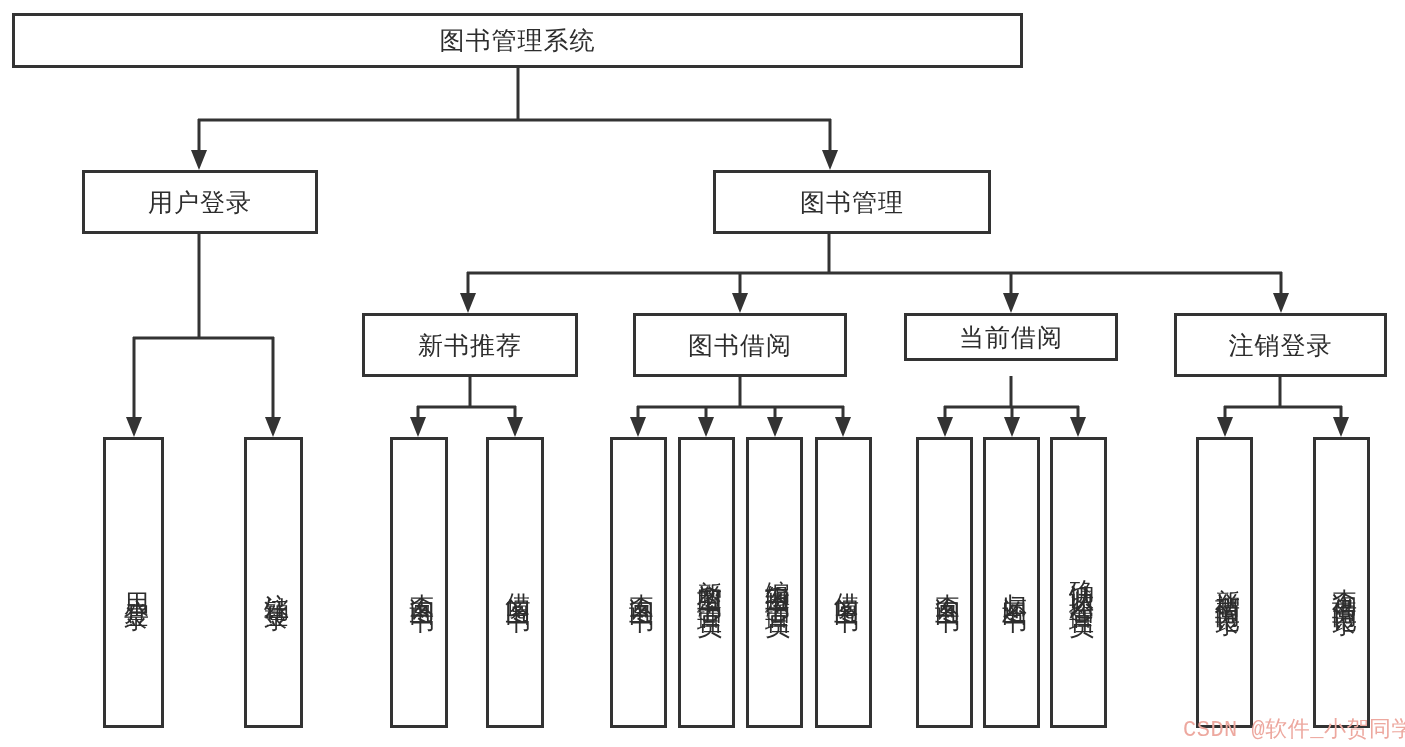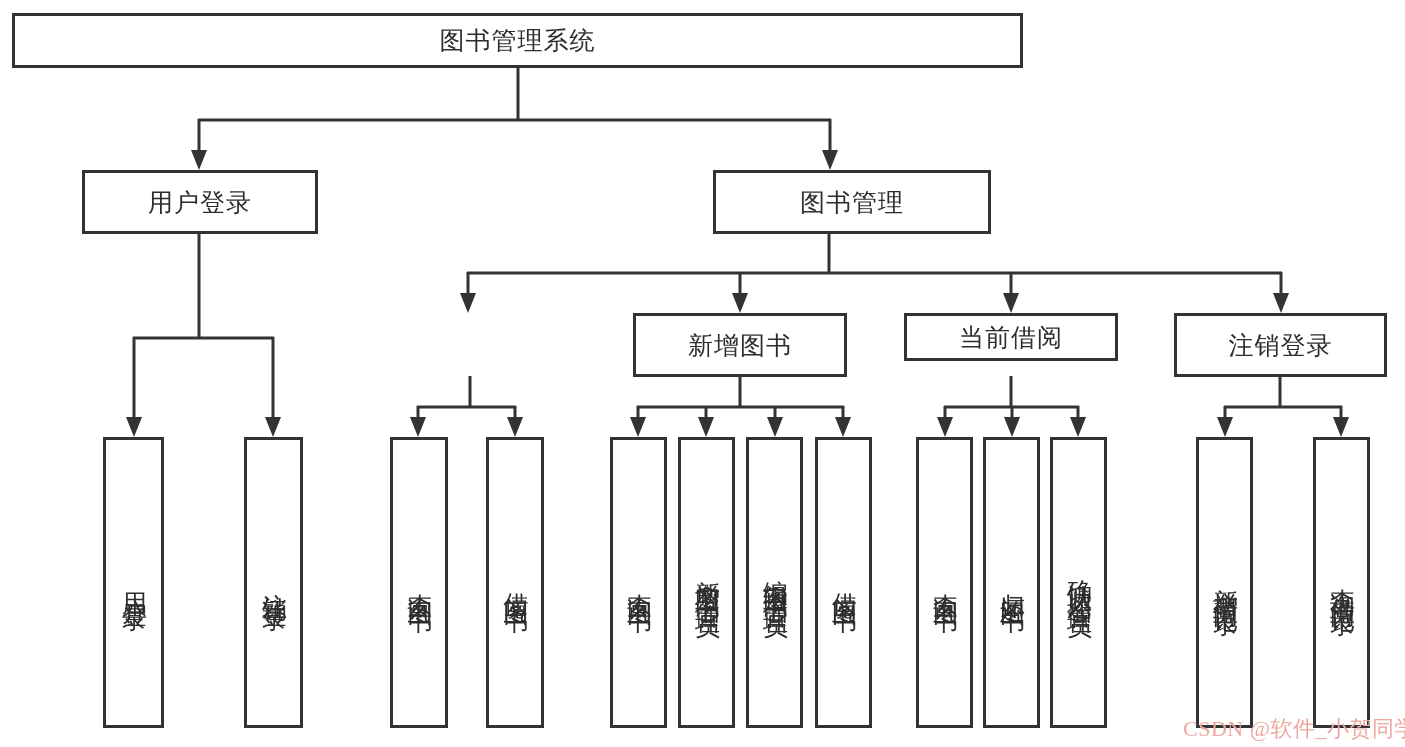--- a/index.html
+++ b/index.html
@@ -4,21 +4,21 @@
 <style>
   :root{
     --line:#333333;
     --text:#2d2d2d;
     --wm:#eda89f;
     --bg:#ffffff;
   }
   html,body{margin:0;padding:0;background:var(--bg);}
   .canvas{
     position:relative;width:1405px;height:747px;background:var(--bg);
-    font-family:Liberation Serif, serif;overflow:hidden;
+    font-family:Liberation Mono, monospace;overflow:hidden;
   }
   .connectors{position:absolute;left:0;top:0;width:1405px;height:747px;}
   .connectors line{stroke:var(--line);stroke-width:3;}
   .connectors polygon{fill:var(--line);}
   .box{
     position:absolute;box-sizing:border-box;border:3px solid var(--line);
     background:#fff;display:flex;align-items:center;justify-content:center;
     color:var(--text);
   }
   .h{font-size:25px;letter-spacing:1px;white-space:nowrap;}
@@ -105,22 +105,25 @@
     <span>图书管理系统</span>
   </div>
 
   <div class="box h" style="left:82px;top:170px;width:236px;height:64px;">
     <span>用户登录</span>
   </div>
   <div class="box h" style="left:713px;top:170px;width:278px;height:64px;">
     <span>图书管理</span>
   </div>
 
+  <div class="box h" style="left:362px;top:313px;width:216px;height:64px;">
+    <span>新书推荐</span>
+  </div>
   <div class="box h" style="left:633px;top:313px;width:214px;height:64px;">
-    <span>新增图书</span>
+    <span>图书借阅</span>
   </div>
   <div class="box h" style="left:904px;top:313px;width:214px;height:48px;">
     <span>当前借阅</span>
   </div>
   <div class="box h" style="left:1174px;top:313px;width:213px;height:64px;">
     <span>注销登录</span>
   </div>
 
   <div class="box leaf" style="left:103px;top:437px;width:61px;height:291px;">
     <span class="vtext">用户登录</span>

